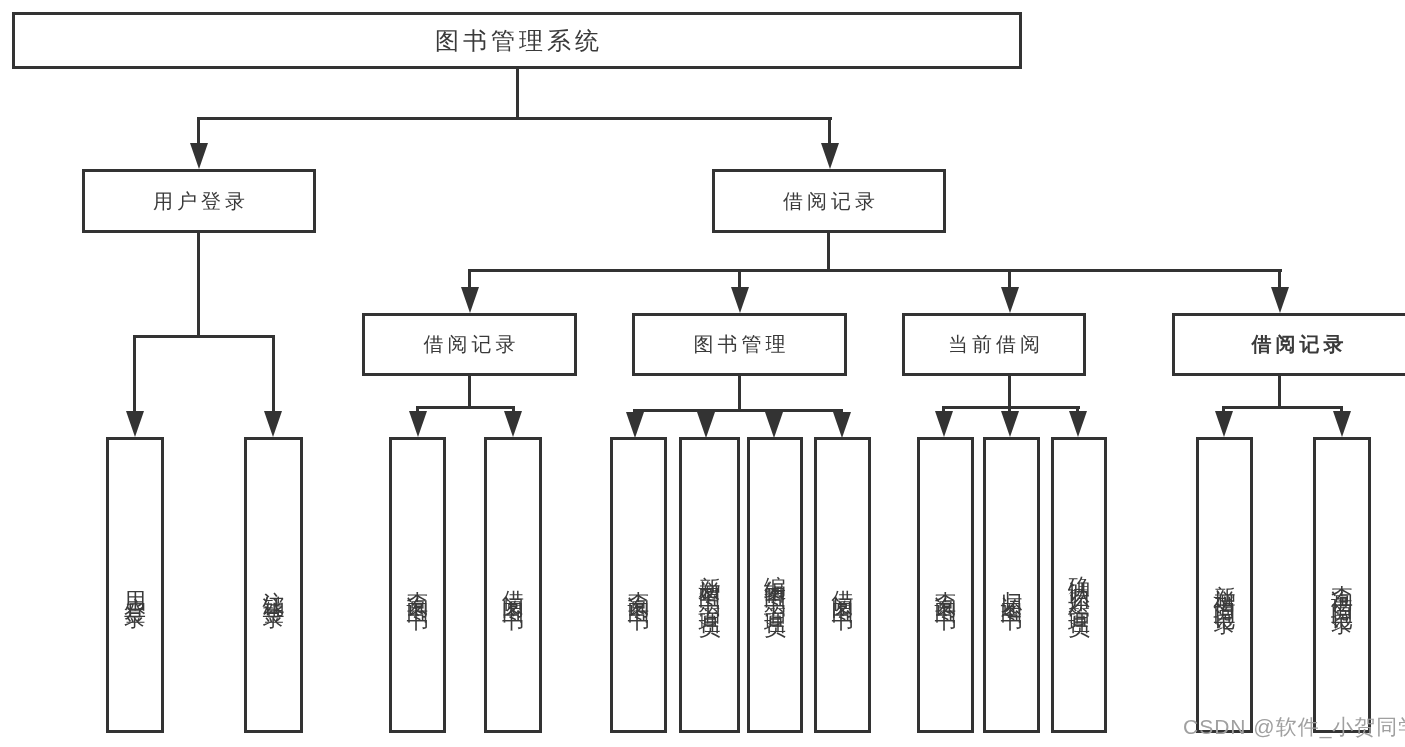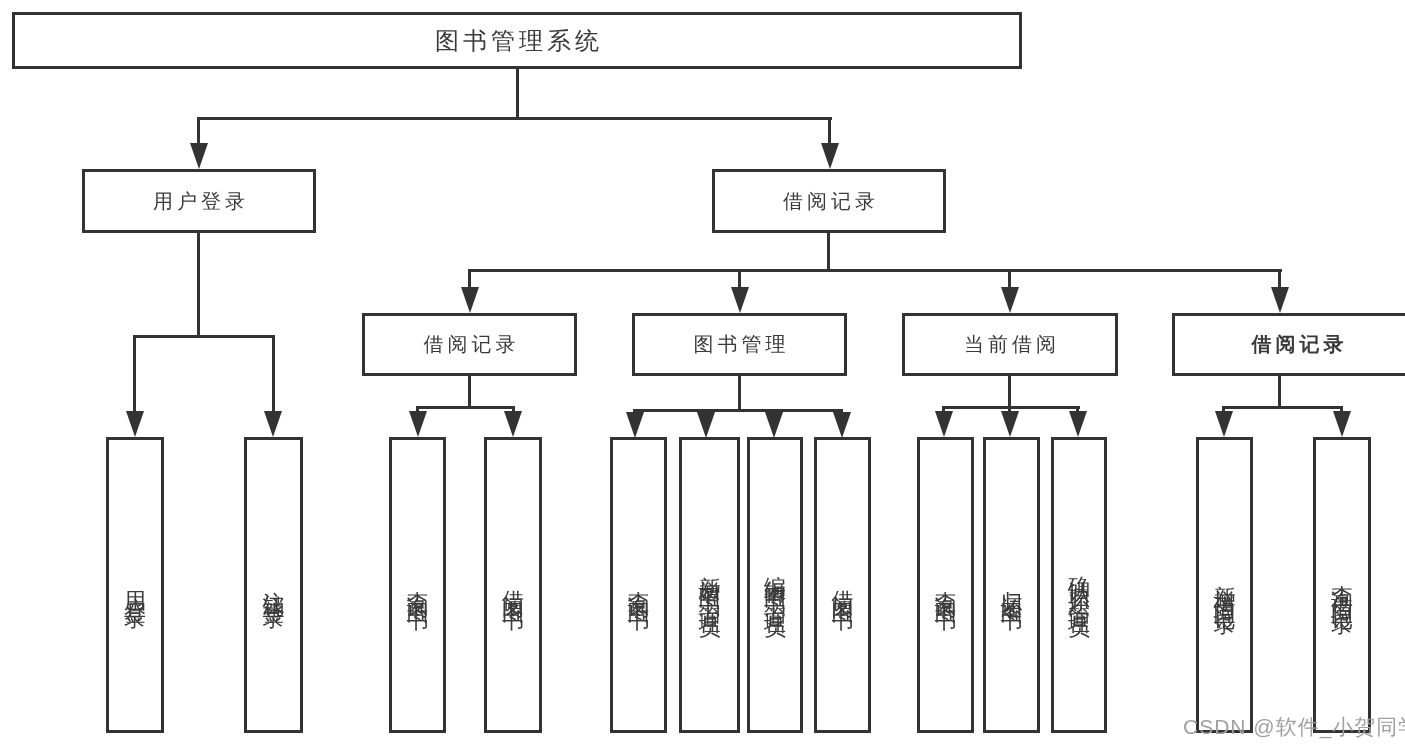--- a/index.html
+++ b/index.html
@@ -105,21 +105,21 @@
     <div class="line-v" style="left:1278px; top:269px; height:22px;"></div>
     <div class="arrow-down" style="left:1271px; top:287px;"></div>
   </div>
 
   <div class="node h-label" style="left:362px; top:313px; width:215px; height:63px;">
     <span>借阅记录</span>
   </div>
   <div class="node h-label" style="left:632px; top:313px; width:215px; height:63px;">
     <span>图书管理</span>
   </div>
-  <div class="node h-label" style="left:902px; top:313px; width:216px; height:63px;">
+  <div class="node h-label" style="left:902px; top:313px; width:184px; height:63px;">
     <span>当前借阅</span>
   </div>
   <div class="node h-label" style="left:1172px; top:313px; width:251px; height:63px;font-weight:bold;">
     <span>借阅记录</span>
   </div>
 
   <div>
     <div class="line-v" style="left:468px; top:376px; height:32px;"></div>
     <div class="line-h" style="left:416px; top:406px; width:99px;"></div>
     <div class="line-v" style="left:416px; top:406px; height:7px;"></div>

